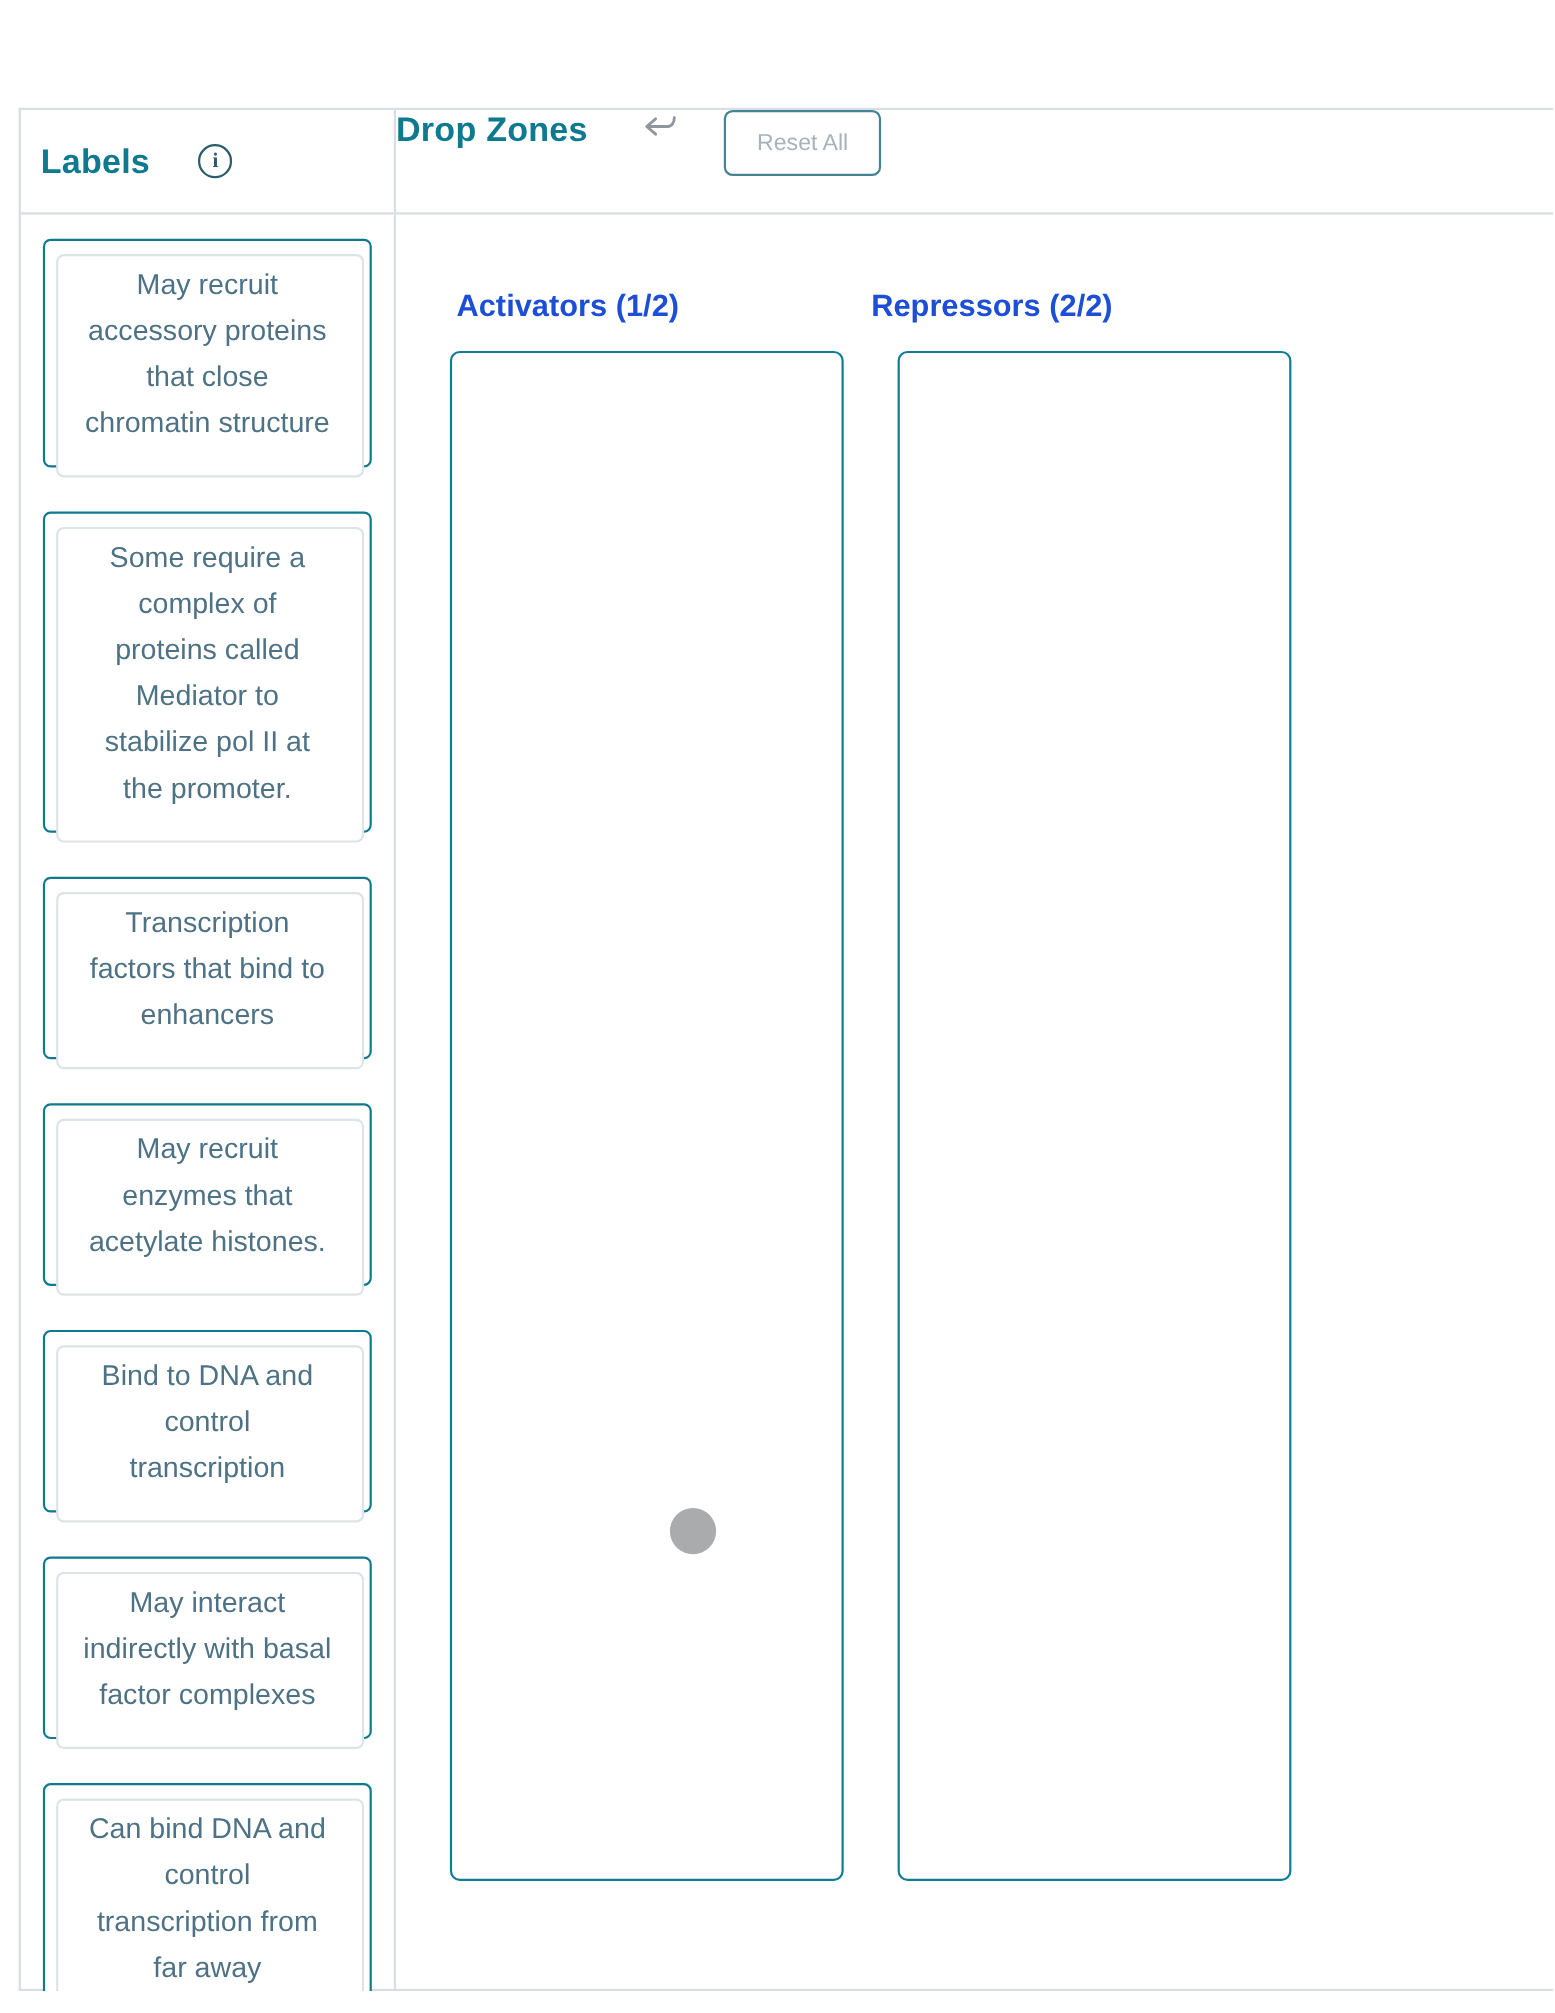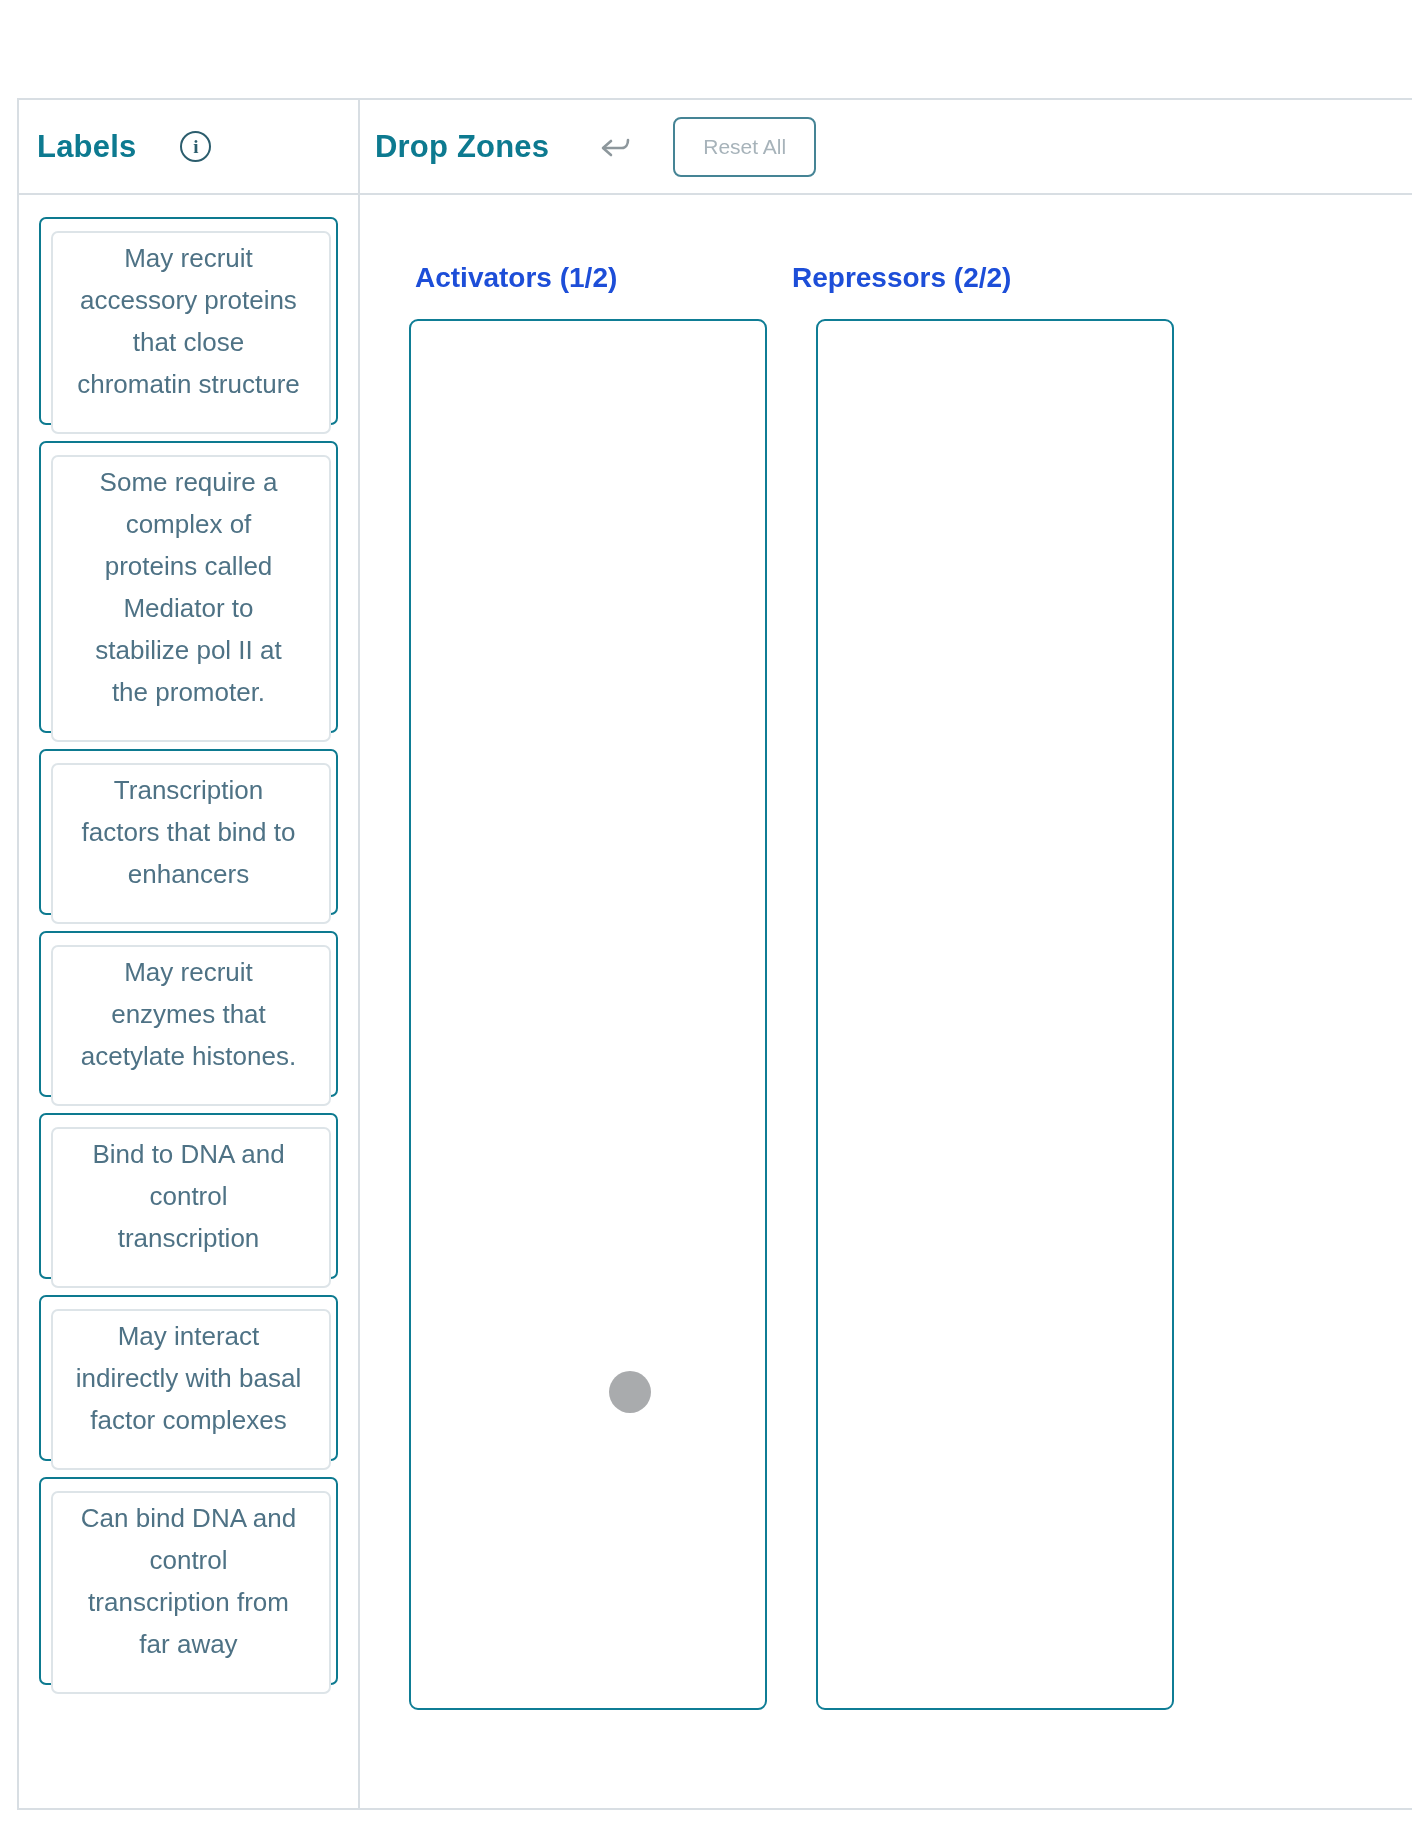--- a/index.html
+++ b/index.html
@@ -9,36 +9,36 @@
   
   .instructions{position:absolute;left:17px;top:13px;font-size:26px;line-height:37px;color:#21282e;}
 
   
   .activity{position:absolute;left:17px;top:98px;width:1395px;height:1712px;
             border:2px solid #d8dee3;border-right:none;box-sizing:border-box;background:#fff;}
 
   .header-row{height:93px;display:flex;border-bottom:2px solid #d8dee3;}
   .labels-header-cell{width:341px;border-right:2px solid #d8dee3;display:flex;
                       align-items:center;padding-left:18px;gap:44px;box-sizing:border-box;flex:0 0 341px;}
-  .zones-header-cell{flex:1;display:flex;align-items:center;padding-left:15px;}
+  .zones-header-cell{flex:1;display:flex;align-items:flex-start;}
   .panel-title{font-size:31px;font-weight:bold;color:#0d7a90;letter-spacing:0.2px;}
 
   .info-icon{width:31px;height:31px;border:2.5px solid #2b5d6d;border-radius:50%;
              color:#2b5d6d;font-weight:bold;font-size:19px;display:flex;align-items:center;
              justify-content:center;font-family:"Liberation Serif",serif;box-sizing:border-box;cursor:pointer;}
 
   .undo-icon{margin-left:48px;display:flex;align-items:center;cursor:pointer;}
 
   .reset-btn{margin-left:40px;border:2px solid #458495;background:#fff;color:#a7b3ba;
              font-size:21px;border-radius:8px;padding:16px 28px;cursor:pointer;
              font-family:"Liberation Sans","DejaVu Sans",sans-serif;}
 
   .body-row{display:flex;height:1615px;}
   .labels-panel{flex:0 0 341px;width:341px;border-right:2px solid #d8dee3;box-sizing:border-box;
-                padding-top:22px;display:flex;flex-direction:column;align-items:center;gap:16px;overflow:hidden;}
+                padding-top:22px;display:flex;flex-direction:column;align-items:center;gap:40px;overflow:hidden;}
 
   .card{position:relative;z-index:0;width:295px;box-sizing:content-box;background:#fff;
         border:2px solid #0d7a90;border-radius:7px;color:#4e7285;font-size:26px;line-height:42px;
         text-align:center;padding:18px 0;white-space:pre-line;cursor:grab;flex:0 0 auto;}
   .card::after{content:"";position:absolute;left:10px;right:5px;top:12px;bottom:-11px;
                border:2px solid #dde4e8;border-radius:7px;z-index:-1;background:#fff;}
 
   .zones-panel{flex:1;position:relative;}
   .zone-title{position:absolute;top:67px;font-size:28px;font-weight:bold;color:#1d4ed8;}
   .zone-title.activators{left:55px;}

